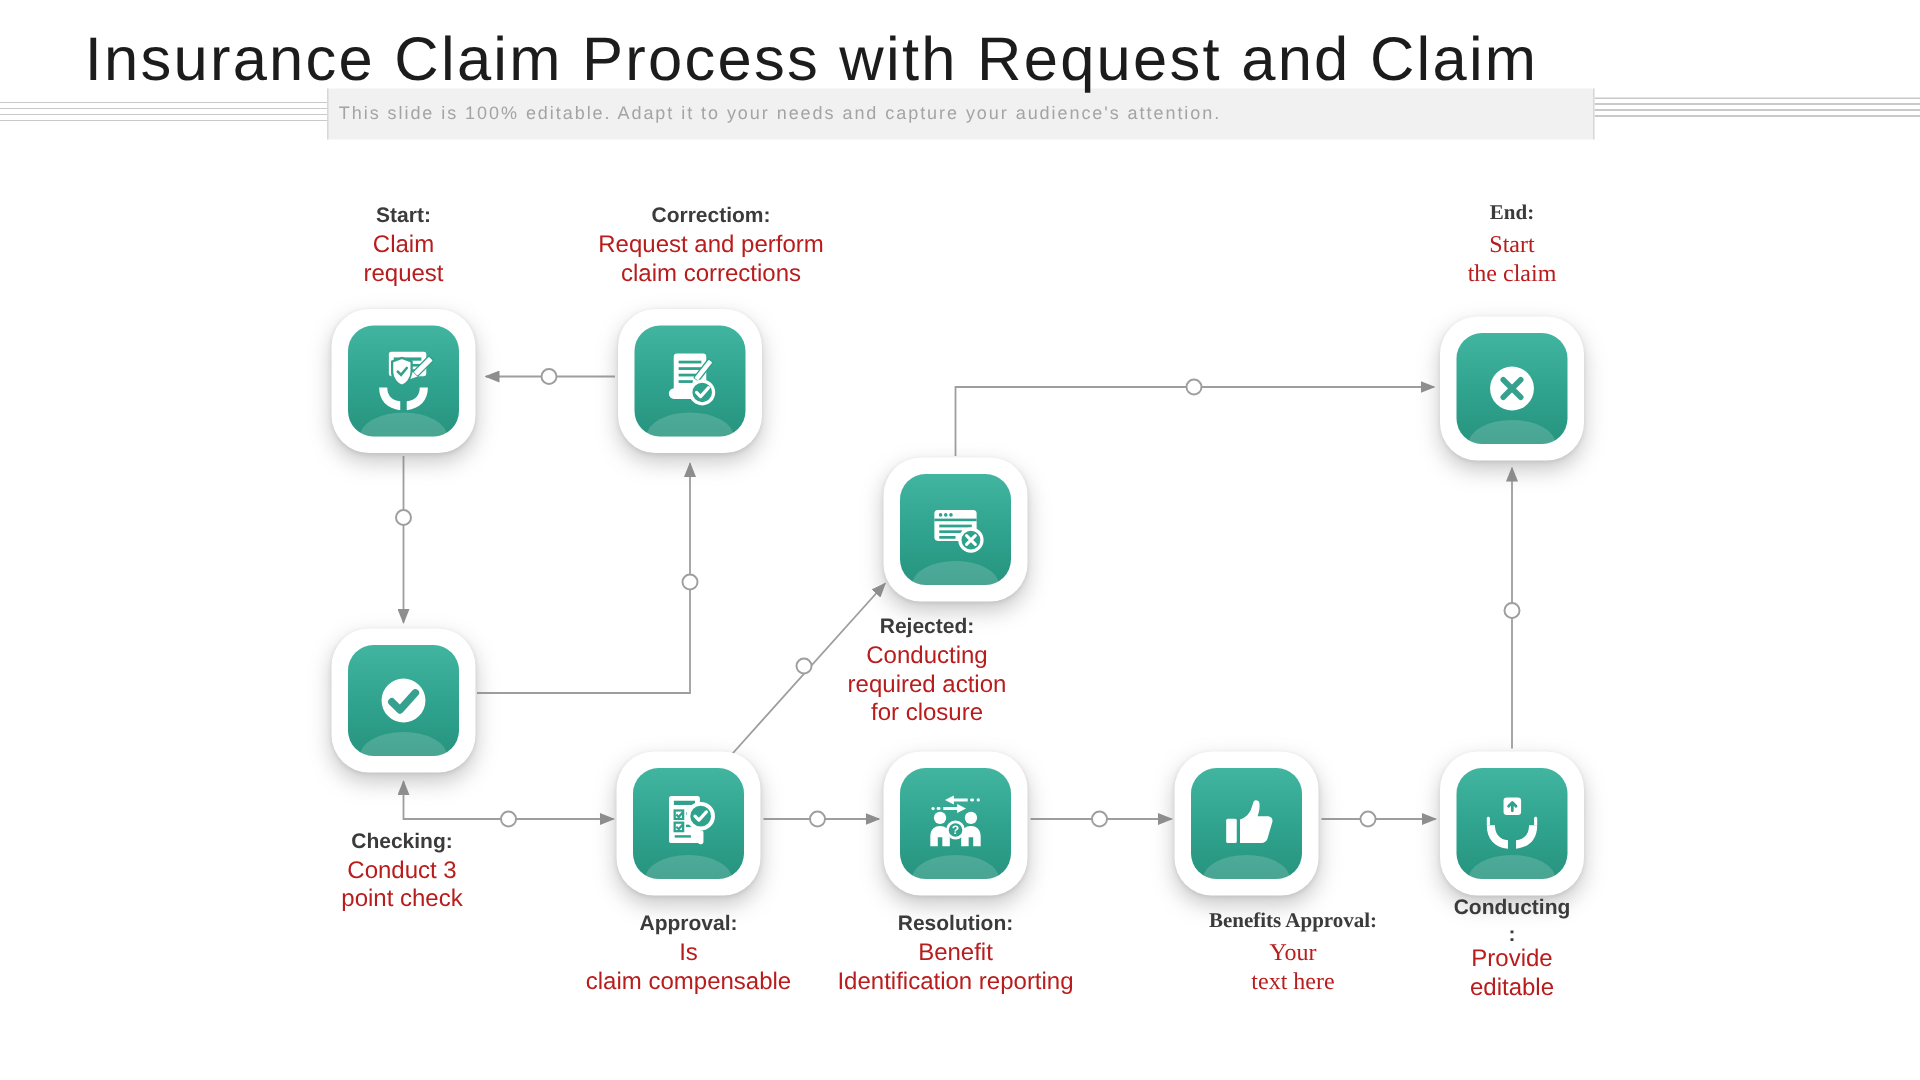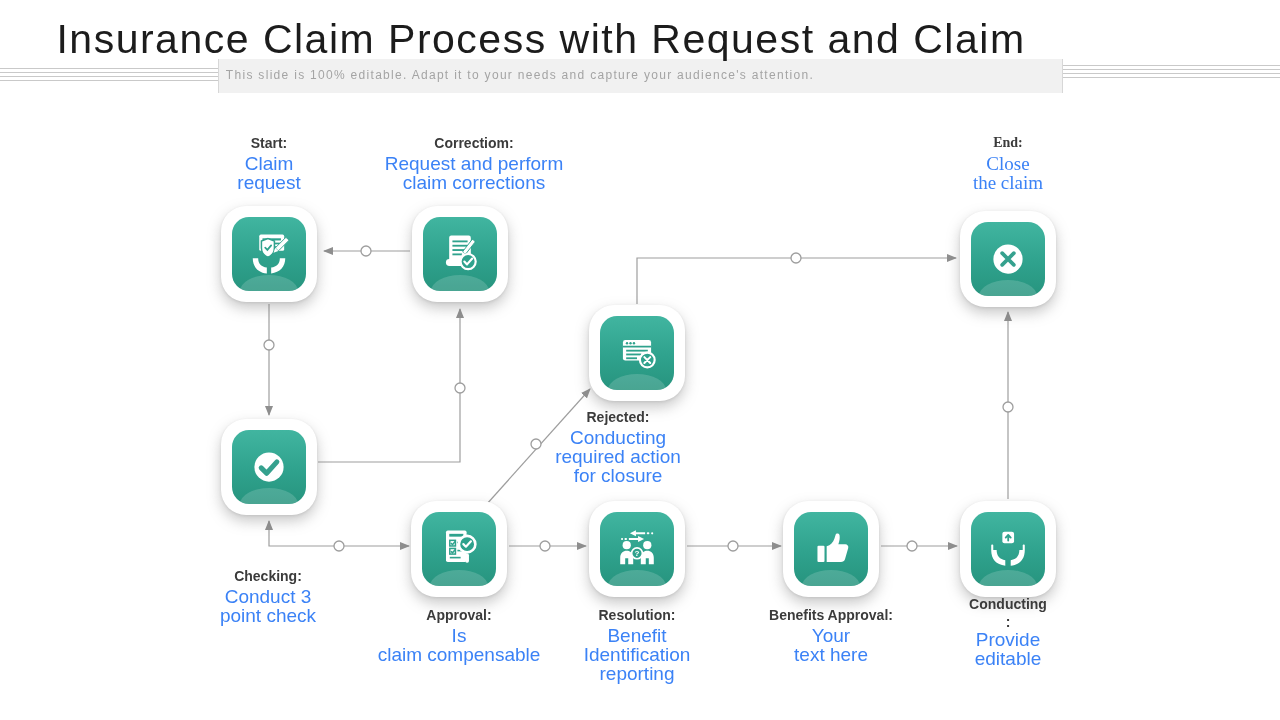--- a/index.html
+++ b/index.html
@@ -49,21 +49,21 @@
   .tile-inner::after {
     content:""; position:absolute; bottom:-16px; left:50%; transform:translateX(-50%);
     width:58px; height:32px; border-radius:50%; background:rgba(255,255,255,.16);
   }
   .tile-inner svg { position:relative; z-index:1; }
 
   
   .node-label { position:absolute; width:180px; text-align:center; }
   .node-title { font-size:14px; font-weight:bold; color:#3b3b3b; line-height:22px; }
   .node-title.colon { line-height:15px; }
-  .node-line  { font-size:19px; color:#3b82f6; line-height:19px; }
+  .node-line  { font-size:16px; color:#b91c1c; line-height:19px; }
 </style>
 </head>
 <body>
 
 <div id="slide">
 
   <div class="rule-lines rule-left"></div>
   <div class="rule-lines rule-right"></div>
   <div class="subtitle-band"></div>
   <div class="title">Insurance Claim Process with Request and Claim</div>
@@ -152,21 +152,21 @@
           <path d="M28.3,24 h3.6 l-1.8,3.8 z" fill="#fff"></path>
         </g>
         <circle cx="31.5" cy="31" r="7" fill="#2fa28d" stroke="#fff" stroke-width="2"></circle>
         <path d="M28,31 l2.5,2.6 4.8,-5.4" stroke="#fff" stroke-width="2" fill="none" stroke-linecap="round" stroke-linejoin="round"></path>
       </svg>
     </div>
   </div>
 
   <div class="node-label" style="left:918px; top:132px;font-family:Liberation Serif, serif;">
     <div class="node-title">End:</div>
-    <div class="node-line">Close</div>
+    <div class="node-line">Start</div>
     <div class="node-line">the claim</div>
   </div>
   <div class="tile" style="left:960px; top:211px;">
     <div class="tile-inner">
       <svg width="52" height="52" viewBox="0 0 48 48">
         <circle cx="24" cy="24" r="13.5" fill="#fff"></circle>
         <path d="M18.6,18.6 L29.4,29.4 M29.4,18.6 L18.6,29.4" stroke="#35a18e" stroke-width="3.4" stroke-linecap="round"></path>
       </svg>
     </div>
   </div>
@@ -195,21 +195,21 @@
   </div>
 
   <div class="tile" style="left:221px; top:419px;">
     <div class="tile-inner">
       <svg width="52" height="52" viewBox="0 0 48 48">
         <circle cx="24" cy="24" r="13.5" fill="#fff"></circle>
         <path d="M16.8,24.8 l5,5 9.5,-10.5" stroke="#35a18e" stroke-width="4.6" fill="none" stroke-linecap="round" stroke-linejoin="round"></path>
       </svg>
     </div>
   </div>
-  <div class="node-label" style="left:178px; top:565px;">
+  <div class="node-label" style="left:178px; top:549px;">
     <div class="node-title">Checking:</div>
     <div class="node-line">Conduct 3</div>
     <div class="node-line">point check</div>
   </div>
 
   <div class="tile" style="left:411px; top:501px;">
     <div class="tile-inner">
       <svg width="52" height="52" viewBox="0 0 48 48">
         <rect x="12" y="7" width="19" height="29" rx="1.6" fill="#fff"></rect>
         <rect x="15" y="10" width="13" height="2.6" fill="#2fa28d"></rect>
@@ -261,21 +261,21 @@
   </div>
 
   <div class="tile" style="left:783px; top:501px;">
     <div class="tile-inner">
       <svg width="52" height="52" viewBox="0 0 48 48">
         <rect x="11.5" y="21" width="6.5" height="15" rx="1" fill="#fff"></rect>
         <path d="M20,36 V21.5 C23.5,20.5 26,18 27.2,14.2 L28.2,11 C28.7,9.2 31.6,9.4 31.9,11.3 C32.3,13.8 31.9,16.6 30.8,19.5 H37.2 C39.1,19.5 40.4,21.2 39.9,23 L36.9,33.4 C36.4,35 34.9,36 33.2,36 Z" fill="#fff"></path>
       </svg>
     </div>
   </div>
-  <div class="node-label" style="left:741px; top:604px;">
+  <div class="node-label" style="left:772px; top:604px;font-family:Liberation Serif, serif;">
     <div class="node-title">Benefits Approval:</div>
     <div class="node-line">Your</div>
     <div class="node-line">text here</div>
   </div>
 
   <div class="tile" style="left:960px; top:501px;">
     <div class="tile-inner">
       <svg width="52" height="52" viewBox="0 0 48 48">
         <rect x="18.8" y="8" width="10.8" height="10.8" rx="2" fill="#fff"></rect>
         <path d="M24.2,16.2 V11.2 M21.9,13.4 L24.2,11 L26.5,13.4" stroke="#2fa28d" stroke-width="1.7" fill="none" stroke-linecap="round" stroke-linejoin="round"></path>

